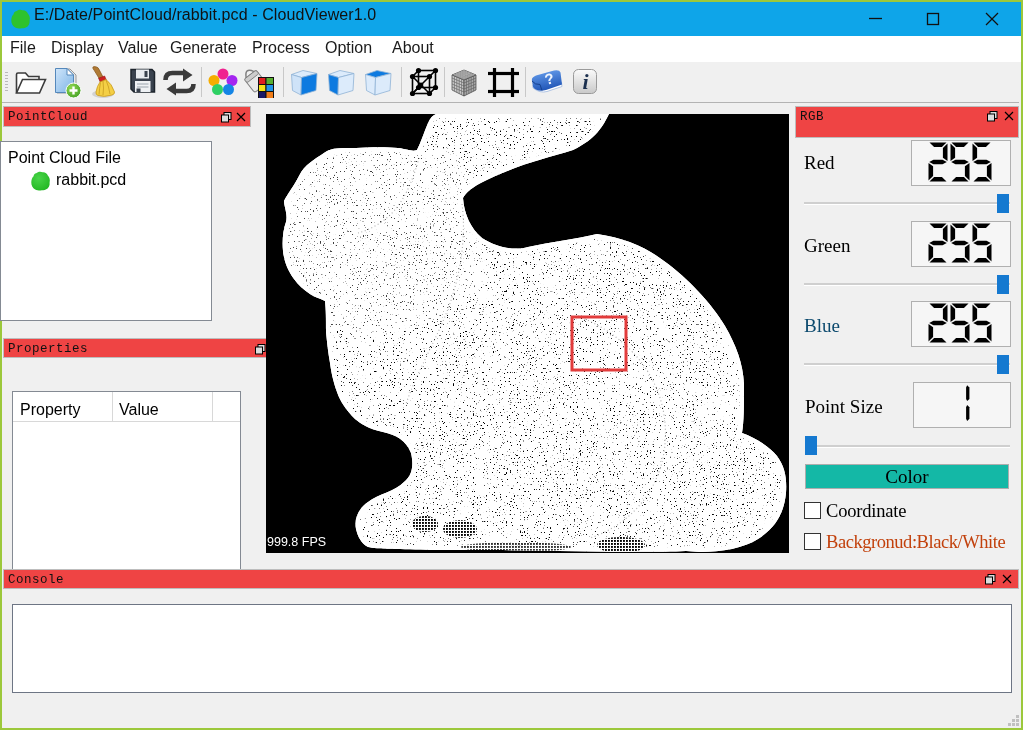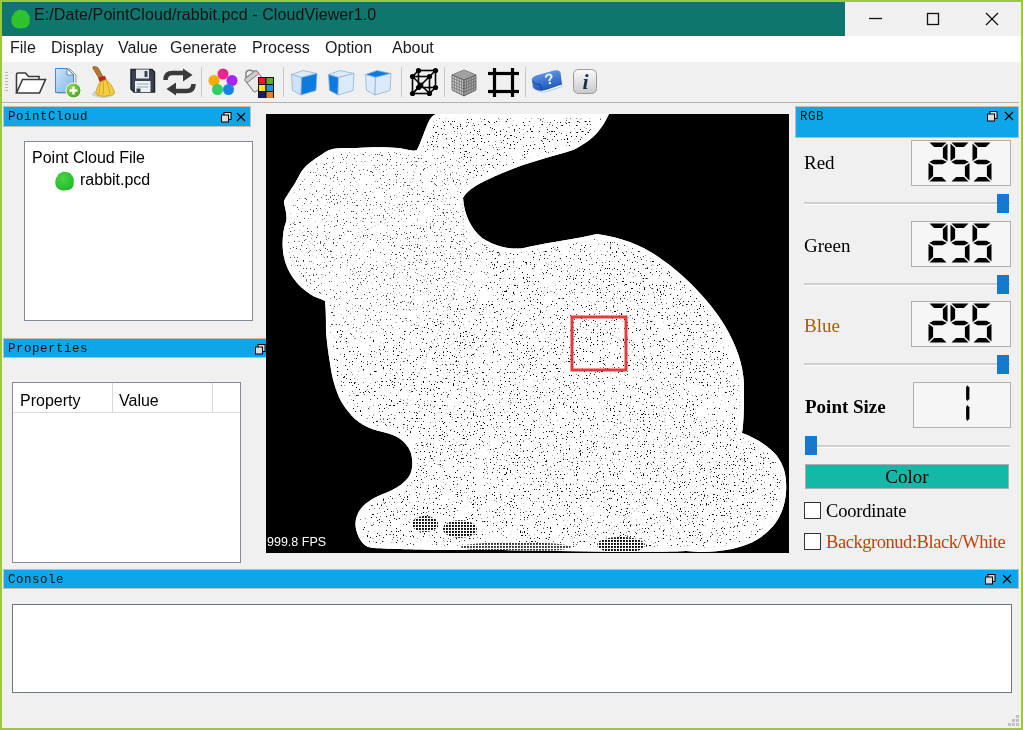--- a/index.html
+++ b/index.html
@@ -1,28 +1,28 @@
 <!DOCTYPE html>
 <html><head>
 <meta charset="utf-8">
 <style>
   html,body{margin:0;padding:0;width:1023px;height:730px;overflow:hidden;}
   body{font-family:"Liberation Sans",sans-serif;}
   .abs{position:absolute;}
   #win{position:absolute;left:0;top:0;width:1023px;height:730px;background:#f0f0f0;
        border:2px solid #9cc83b;box-sizing:border-box;}
-  #titlebar{position:absolute;left:2px;top:2px;width:843px;height:34px;background:#0f766e;}
+  #titlebar{position:absolute;left:2px;top:2px;width:1019px;height:34px;background:#0ea5e9;}
   #title{position:absolute;left:32px;top:4px;font-size:16px;color:#111;letter-spacing:0.1px;}
   #menubar{position:absolute;left:2px;top:36px;width:1019px;height:26px;background:#ffffff;}
   .mi{position:absolute;top:3px;margin-left:-2px;font-size:16px;color:#1a1a1a;}
   #toolbar{position:absolute;left:2px;top:62px;width:1017px;height:40px;background:#f0f0f0;
            border-bottom:1px solid #b3b3b3;}
   .tsep{position:absolute;top:5px;width:1px;height:30px;background:#c8c8c8;}
   .ticon{position:absolute;top:5px;}
-  .dtitle{position:absolute;background:#0ea5e9;border:1px solid #bdbdbd;box-sizing:border-box;
+  .dtitle{position:absolute;background:#ef4444;border:1px solid #bdbdbd;box-sizing:border-box;
           font-family:"Liberation Mono",monospace;font-size:12.5px;color:#111;}
   .dtext{position:absolute;left:4px;top:3px;letter-spacing:0.5px;}
   .wbox{position:absolute;background:#ffffff;border:1px solid #848a93;box-sizing:border-box;}
   .serif{font-family:"Liberation Serif",serif;}
 </style>
 </head>
 <body>
 <div id="win"></div>
 <div id="titlebar">
   <svg class="abs" style="left:8px;top:7px" width="21" height="21" viewBox="0 0 21 21">
@@ -212,42 +212,42 @@
 <div class="dtitle" style="left:3px;top:106px;width:248px;height:21px;">
   <span class="dtext">PointCloud</span>
   <svg class="abs" style="right:18px;top:5px" width="11" height="11" viewBox="0 0 11 11">
     <rect x="3" y="0.5" width="7" height="7" fill="#dcdcdc" stroke="#000" stroke-width="1"></rect>
     <rect x="0.5" y="3" width="7" height="7" fill="#dcdcdc" stroke="#000" stroke-width="1"></rect>
   </svg>
   <svg class="abs" style="right:4px;top:5px" width="10" height="10" viewBox="0 0 10 10">
     <path d="M1,1 L9,9 M9,1 L1,9" stroke="#000" stroke-width="1.2"></path>
   </svg>
 </div>
-<div class="wbox" style="left:24px;top:141px;width:229px;height:180px;">
+<div class="wbox" style="left:0;top:141px;width:212px;height:180px;">
   <div class="abs" style="left:7px;top:7px;font-size:16px;color:#000;">Point Cloud File</div>
   <svg class="abs" style="left:29px;top:28px" width="21" height="22" viewBox="0 0 21 22">
     <radialGradient id="rb" cx="0.4" cy="0.35" r="0.8">
       <stop offset="0" stop-color="#49d549"></stop>
         <stop offset="1" stop-color="#1eb41e"></stop>
     </radialGradient>
     <path d="M6.2,3.3 C7.6,1.6 10.6,1.2 12.6,2.2 C14.6,1.8 17.2,3.2 17.8,5.4 C19.6,7 20.3,9.8 19.6,12.4 C20,15.5 18.6,18.4 15.8,19.6 C13,20.8 7.8,20.9 5.2,19.5 C2.6,18.1 1.2,15.4 1.3,12.2 C1.3,9.6 2.2,7.4 3.6,6.2 C3.6,4.9 4.8,3.5 6.2,3.3 Z" fill="url(#rb)"></path>
   </svg>
   <div class="abs" style="left:55px;top:29px;font-size:16px;color:#000;">rabbit.pcd</div>
 </div>
 <div class="dtitle" style="left:3px;top:338px;width:282px;height:20px;">
   <span class="dtext">Properties</span>
   <svg class="abs" style="right:18px;top:5px" width="11" height="11" viewBox="0 0 11 11">
     <rect x="3" y="0.5" width="7" height="7" fill="#dcdcdc" stroke="#000" stroke-width="1"></rect>
     <rect x="0.5" y="3" width="7" height="7" fill="#dcdcdc" stroke="#000" stroke-width="1"></rect>
   </svg>
   <svg class="abs" style="right:4px;top:5px" width="10" height="10" viewBox="0 0 10 10">
     <path d="M1,1 L9,9 M9,1 L1,9" stroke="#000" stroke-width="1.2"></path>
   </svg>
 </div>
-<div class="wbox" style="left:12px;top:382px;width:229px;height:181px;padding-left:45px;">
+<div class="wbox" style="left:12px;top:391px;width:229px;height:181px;padding-left:45px;">
   <div class="abs" style="left:7px;top:9px;font-size:16px;color:#000;">Property</div>
   <div class="abs" style="left:106px;top:9px;font-size:16px;color:#000;">Value</div>
   <div class="abs" style="left:99px;top:0;width:1px;height:29px;background:#d8d8d8;"></div>
   <div class="abs" style="left:199px;top:0;width:1px;height:29px;background:#d8d8d8;"></div>
   <div class="abs" style="left:0;top:29px;width:227px;height:1px;background:#d8d8d8;"></div>
 </div>
 <svg class="abs" style="left:266px;top:114px" width="523" height="439" viewBox="0 0 523 439">
   <defs>
     <clipPath id="bclip">
         <path id="bshape" d="M170,0 L343,0 C337,12 330,25 307,36 C285,43 262,48 239,58 C222,65 203,73 197,84 C198,100 205,115 216,124 C230,133 247,137 262,133 C285,128 310,125 331,120 C358,124 380,133 398,147 C422,164 446,190 459,212 C470,231 477,249 478,270 C478,292 478,308 476,319 C488,323 503,332 511,342 C519,353 521,364 520,379 C518,400 509,414 492,425 C478,434 456,438 434,438 L420,437 C380,439 300,437 230,436 L166,436 C135,435 110,435 102,433 C95,429 92,423 90,415 C88,405 92,395 102,388 C112,380 130,377 138,368 C146,362 148,352 145,339 C140,326 130,321 117,318 C103,315 95,310 89,305 C80,296 74,287 71,278 C67,267 65,257 64,249 C62,238 61,228 60,218 C60,205 60,196 59,187 C53,184 48,183 44,180 C38,176 32,171 28,165 C22,157 18,147 17,137 C16,127 17,116 20,108 C22,101 18,92 18,87 C22,79 28,72 33,62 C39,50 48,46 58,39 C66,33 76,34 90,34 C105,33 122,33 132,34 C141,35 146,38 151,36 C155,28 158,18 162,9 C164,4 167,1 170,0 Z"></path>
@@ -349,30 +349,30 @@
 <div class="abs" style="left:997px;top:194px;width:12px;height:19px;background:#1579d0;"></div>
 <div class="abs serif" style="left:804px;top:235px;font-size:19px;color:#000;">Green</div>
 <div class="abs" style="left:911px;top:221px;width:100px;height:46px;background:#f6f6f6;border:1px solid #b0b0b0;box-sizing:border-box;"></div>
 <svg class="abs" style="left:911px;top:221px" width="100" height="46" viewBox="0 0 100 46">
   <g transform="translate(17.5,2.5)" fill="#000">
       <use href="#d255"></use>
     </g>
 </svg>
 <div class="abs" style="left:804px;top:283px;width:206px;height:2px;background:#cfcfcf;border-bottom:1px solid #fff;"></div>
 <div class="abs" style="left:997px;top:275px;width:12px;height:19px;background:#1579d0;"></div>
-<div class="abs serif" style="left:804px;top:315px;font-size:19px;color:#a16207;">Blue</div>
+<div class="abs serif" style="left:804px;top:315px;font-size:19px;color:#0c4a6e;">Blue</div>
 <div class="abs" style="left:911px;top:301px;width:100px;height:46px;background:#f6f6f6;border:1px solid #b0b0b0;box-sizing:border-box;"></div>
 <svg class="abs" style="left:911px;top:301px" width="100" height="46" viewBox="0 0 100 46">
   <g transform="translate(17.5,2.5)" fill="#000">
       <use href="#d255"></use>
     </g>
 </svg>
 <div class="abs" style="left:804px;top:363px;width:206px;height:2px;background:#cfcfcf;border-bottom:1px solid #fff;"></div>
 <div class="abs" style="left:997px;top:355px;width:12px;height:19px;background:#1579d0;"></div>
-<div class="abs serif" style="left:805px;top:396px;font-size:19px;color:#000;font-weight:bold;">Point Size</div>
+<div class="abs serif" style="left:805px;top:396px;font-size:19px;color:#000;">Point Size</div>
 <div class="abs" style="left:913px;top:382px;width:98px;height:46px;background:#f6f6f6;border:1px solid #b0b0b0;box-sizing:border-box;"></div>
 <svg class="abs" style="left:913px;top:382px" width="98" height="46" viewBox="0 0 98 46">
   <g transform="translate(52,2.5)" fill="#000">
       <path d="M2.2,0.8 L4.4,3 L4.4,14.5 L2.2,16.6 L1.1,14.5 L1.1,3 Z"></path>
       <path d="M2.2,20.6 L4.4,22.7 L4.4,34.2 L2.2,36.4 L1.1,34.2 L1.1,22.7 Z"></path>
     </g>
 </svg>
 <div class="abs" style="left:805px;top:445px;width:205px;height:2px;background:#cfcfcf;border-bottom:1px solid #fff;"></div>
 <div class="abs" style="left:805px;top:436px;width:12px;height:19px;background:#1579d0;"></div>
 <div class="abs serif" style="left:805px;top:464px;width:204px;height:25px;background:#14b8a6;border:1px solid #adadad;box-sizing:border-box;font-size:19px;color:#000;text-align:center;line-height:23px;">Color</div>

